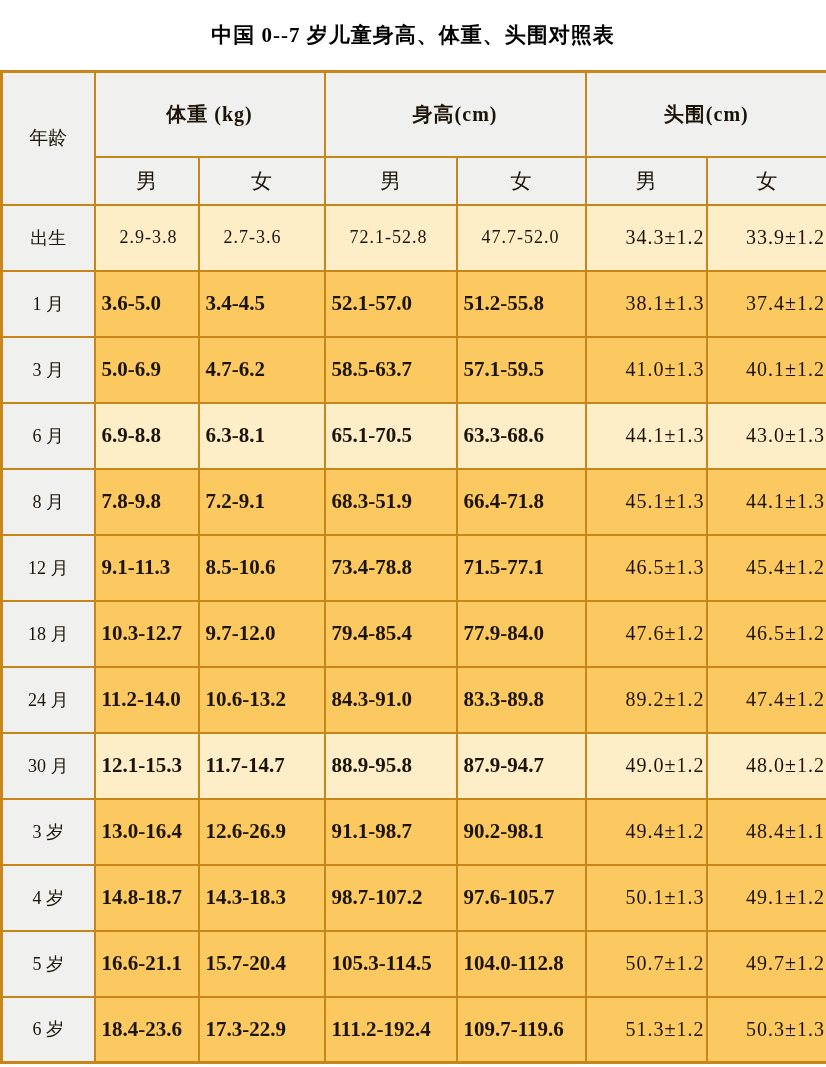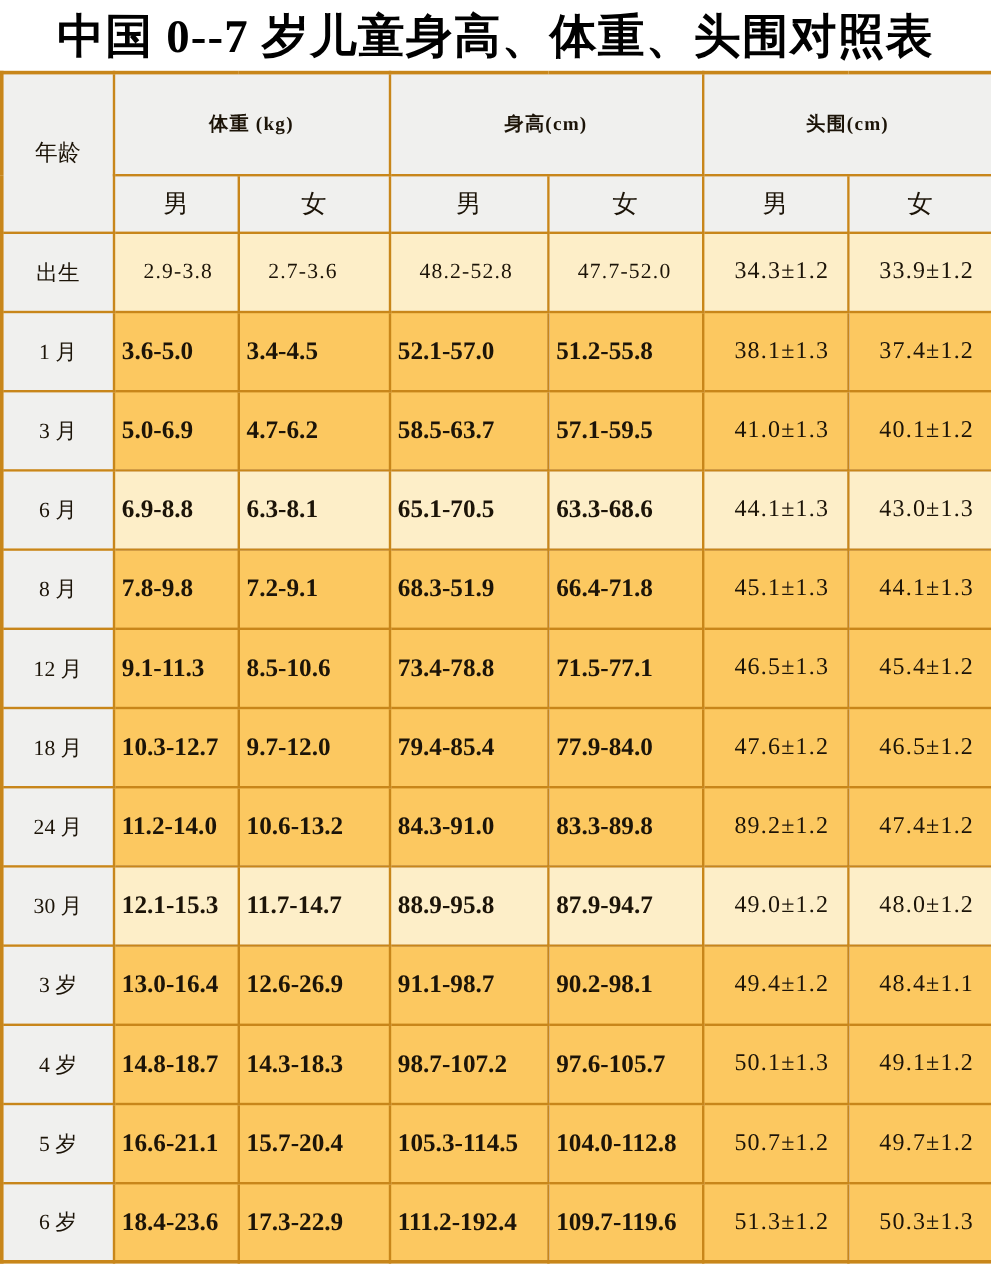--- a/index.html
+++ b/index.html
@@ -14,59 +14,59 @@
   html, body {
     margin: 0; padding: 0;
     width: 826px; height: 1067px;
     background: #ffffff;
     font-family: "Liberation Serif", "DejaVu Serif", serif;
     color: var(--text);
     overflow: hidden;
   }
   .title {
     margin: 0;
-    height: 59px;
+    height: 70px;
     display: flex;
     align-items: center;
     justify-content: center;
-    font-size: 39px;
+    font-size: 21px;
     font-weight: bold;
     letter-spacing: 1px;
     color: var(--title);
     white-space: nowrap;
   }
   table.growth {
     border-collapse: collapse;
     table-layout: fixed;
     width: 826px;
     border: 3px solid var(--border);
   }
   th, td {
     border: 2px solid var(--border);
     overflow: hidden;
     white-space: nowrap;
   }
   thead th { background: var(--header-bg); }
-  th.group-h { font-size: 16px; font-weight: bold; height: 85px; text-align: center; letter-spacing: 1px; }
+  th.group-h { font-size: 20px; font-weight: bold; height: 85px; text-align: center; letter-spacing: 1px; }
   th.age-h   { font-size: 19px; font-weight: normal; text-align: center; }
   th.sub-h   { font-size: 21px; font-weight: normal; height: 48px; text-align: center; }
   tbody td { height: 66px; }
   td.age {
     background: var(--header-bg);
     text-align: center;
     font-size: 18px;
   }
   td.range {
     text-align: left;
     padding-left: 6px;
     font-size: 21px;
     font-weight: bold;
   }
   td.head {
-    text-align: center;
+    text-align: right;
     padding-left: 12px;
     font-size: 20px;
     font-weight: normal;
     letter-spacing: 1px;
   }
   tr.tone-orange td:not(.age) { background: var(--orange); margin-left: 40px; }
   tr.tone-light  td:not(.age) { background: var(--light); }
   tr.plain td.range { font-weight: normal; font-size: 18px; letter-spacing: 1px; padding-left: 24px; }
 </style>
 </head>
@@ -98,21 +98,21 @@
       <th class="sub-h">女</th>
       <th class="sub-h">男</th>
       <th class="sub-h">女</th>
     </tr>
   </thead>
   <tbody>
       <tr class="tone-light plain">
         <td class="age">出生</td>
         <td class="range">2.9-3.8</td>
         <td class="range">2.7-3.6</td>
-        <td class="range">48.2-52.8</td>
+        <td class="range">72.1-52.8</td>
         <td class="range">47.7-52.0</td>
         <td class="head">34.3±1.2</td>
         <td class="head">33.9±1.2</td>
       </tr>
       <tr class="tone-orange">
         <td class="age">1 月</td>
         <td class="range">3.6-5.0</td>
         <td class="range">3.4-4.5</td>
         <td class="range">52.1-57.0</td>
         <td class="range">51.2-55.8</td>

